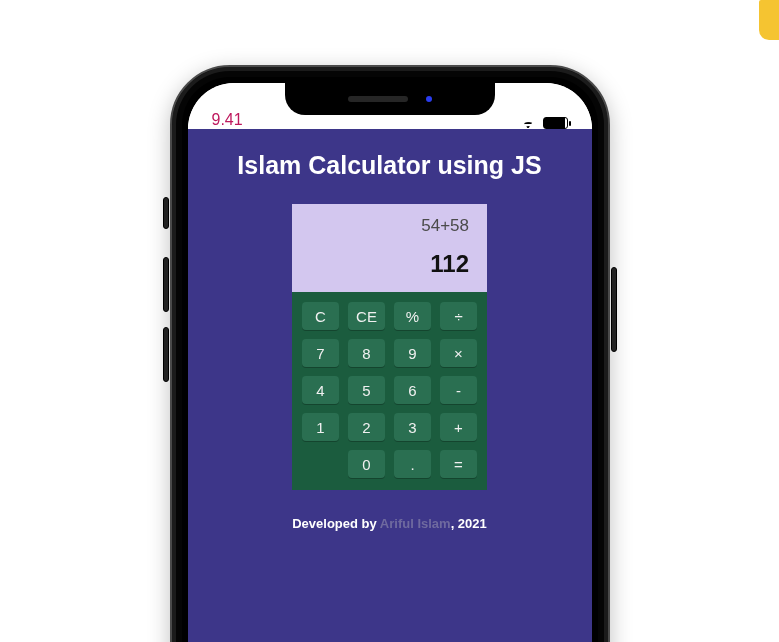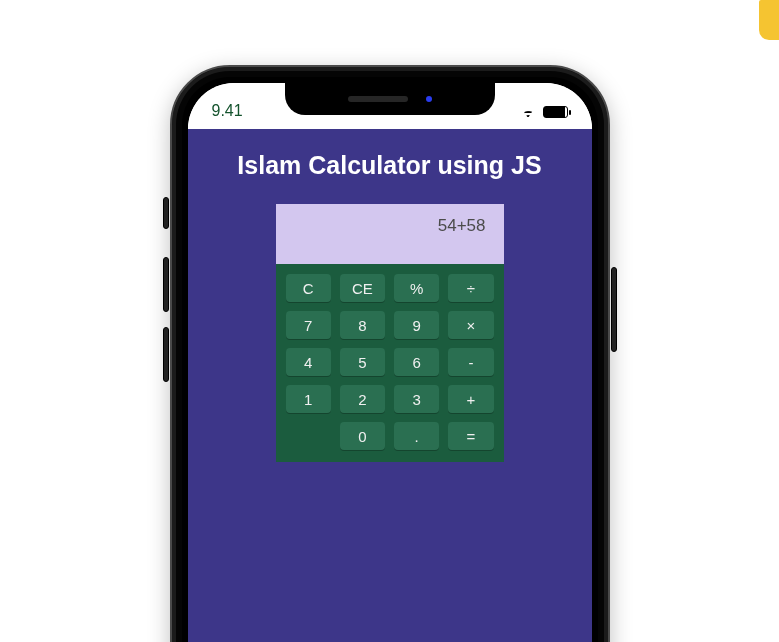--- a/index.html
+++ b/index.html
@@ -80,26 +80,26 @@
   .camera-dot {
     width: 6px; height: 6px; border-radius: 50%;
     background: #2a3df0;
   }
 
   
   .status-bar {
     height: 46px;
     background: #fff;
     display: flex;
-    align-items: center;
+    align-items: flex-end;
     justify-content: space-between;
     padding: 10px 24px 0;
     font-size: 16px;
     font-weight: 500;
-    color: #14532d;
+    color: #be185d;
   }
   .status-right { display: flex; align-items: center; gap: 6px; margin-top: 1px; }
   .wifi, .battery { display: flex; }
   .wifi-icon {
     width: 17px; height: 13px;
     background:
       radial-gradient(circle at 50% 120%, #000 2px, transparent 3px),
       radial-gradient(circle at 50% 120%, transparent 4px, #000 4px, #000 5px, transparent 6px),
       radial-gradient(circle at 50% 120%, transparent 8px, #000 8px, #000 9px, transparent 10px);
     clip-path: polygon(0 0, 100% 0, 50% 100%);
@@ -124,21 +124,21 @@
     color: #fff;
     text-align: center;
   }
   .app h1 {
     margin: 0 0 24px;
     font-size: 25px;
     font-weight: 800;
   }
 
   .calc {
-    width: 228px;
+    width: 195px;
     margin: 6px auto;
   }
   .calc-display {
     background: #d3c7ef;
     padding: 12px 18px 14px;
     text-align: right;
     color: #2a2a2a;
   }
   .calc-expr {
     font-size: 17px;
@@ -214,20 +214,21 @@
           </span>
       </div>
     </div>
 
     <div class="app">
       <h1>Islam Calculator using JS</h1>
 
       <div class="calc">
         <div class="calc-display">
           <div class="calc-expr">54+58</div>
+          <div class="calc-result">112</div>
         </div>
         <div class="calc-keys" id="keys">
             <button class="key">C</button>
             <button class="key">CE</button>
             <button class="key">%</button>
             <button class="key">÷</button>
             <button class="key">7</button>
             <button class="key">8</button>
             <button class="key">9</button>
             <button class="key">×</button>
@@ -239,16 +240,19 @@
             <button class="key">2</button>
             <button class="key">3</button>
             <button class="key">+</button>
             <button class="key key-gap"></button>
             <button class="key">0</button>
             <button class="key">.</button>
             <button class="key">=</button>
           </div>
       </div>
 
+      <div class="footer">
+        <span>Developed by </span><a href="#">Ariful Islam</a><span>, 2021</span>
+      </div>
     </div>
 
   </div>
 </div>
 
 </body></html>

